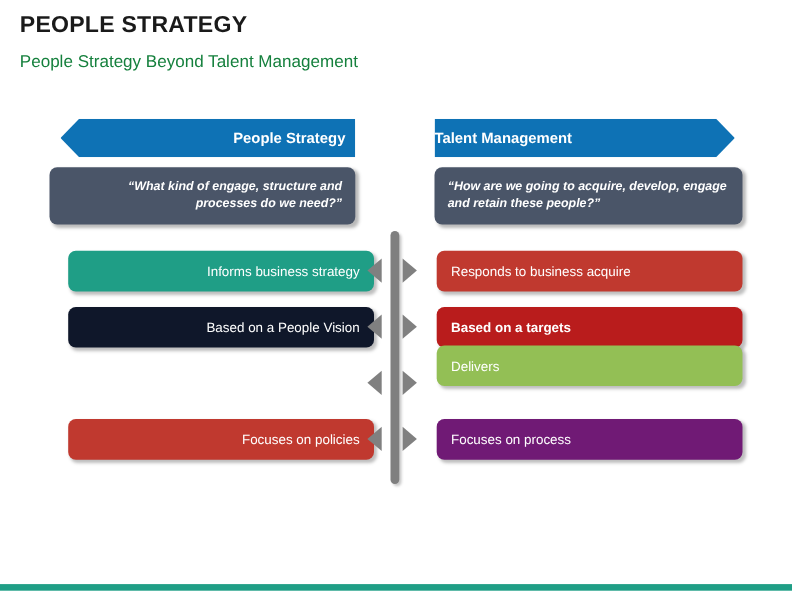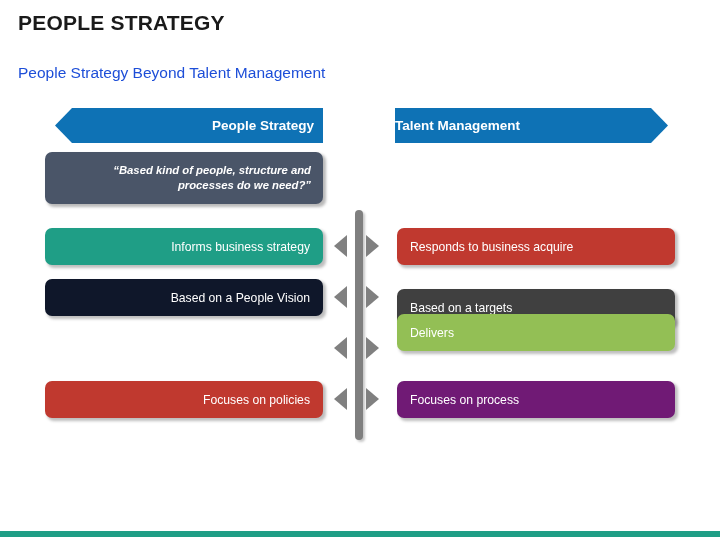--- a/index.html
+++ b/index.html
@@ -25,23 +25,22 @@
     color: #1a1a1a;
     letter-spacing: 0.2px;
     white-space: nowrap;
   }
   .slide-subtitle {
     position: absolute;
     left: 18px;
     top: 48px;
     font-size: 15.5px;
     font-weight: normal;
-    color: #1d4ed8;
-    white-space: nowrap;
-    margin-top: 16px;
+    color: #15803d;
+    white-space: nowrap;
   }
 
   
   .diagram {
     position: absolute;
     left: 0;
     top: 0;
     width: 720px;
     height: 511px;
   }
@@ -117,21 +116,21 @@
   .bar {
     position: absolute;
     height: 37px;
     border-radius: 7px;
     display: flex;
     align-items: center;
     box-sizing: border-box;
     box-shadow: 2.5px 2.5px 3px rgba(0,0,0,0.26);
   }
   .bar-left {
-    left: 45px;
+    left: 62px;
     width: 278px;
     justify-content: flex-end;
     padding-right: 13px;
   }
   .bar-right {
     left: 397px;
     width: 278px;
     justify-content: flex-start;
     padding-left: 13px;
   }
@@ -189,39 +188,42 @@
 
   <div class="chevron chevron-left" style="background: rgb(14, 114, 181);">
     <span class="chevron-label">People Strategy</span>
   </div>
 
   <div class="chevron chevron-right" style="background: rgb(14, 114, 181);">
     <span class="chevron-label">Talent Management</span>
   </div>
 
   <div class="quote-box quote-left" style="background: rgb(74, 85, 104);">
-    <span class="quote-text">“Based kind of people, structure and processes do we need?”</span>
-  </div>
-
+    <span class="quote-text">“What kind of engage, structure and processes do we need?”</span>
+  </div>
+
+  <div class="quote-box quote-right" style="background: rgb(74, 85, 104);">
+    <span class="quote-text">“How are we going to acquire, develop, engage and retain these people?”</span>
+  </div>
 
   <div class="divider" style="background: rgb(127, 127, 127);"></div>
 
   <div class="bar bar-left" style="top: 228px; background: rgb(31, 158, 134);">
     <span class="bar-label">Informs business strategy</span>
   </div>
   <div class="bar bar-right" style="top: 228px; background: rgb(192, 57, 47);">
     <span class="bar-label">Responds to business acquire</span>
   </div>
   <div class="arrow arrow-left" style="top: 235px; border-right-color: rgb(128, 128, 128);"></div>
   <div class="arrow arrow-right" style="top: 235px; border-left-color: rgb(128, 128, 128);"></div>
 
   <div class="bar bar-left" style="top: 279px; background: #0f172a;">
     <span class="bar-label">Based on a People Vision</span>
   </div>
-  <div class="bar bar-right" style="top: 289px; background: #404040;">
+  <div class="bar bar-right" style="top: 279px; background: #b91c1c; font-weight: bold;">
     <span class="bar-label">Based on a targets</span>
   </div>
   <div class="arrow arrow-left" style="top: 286px; border-right-color: rgb(128, 128, 128);"></div>
   <div class="arrow arrow-right" style="top: 286px; border-left-color: rgb(128, 128, 128);"></div>
 
   <div class="bar bar-right" style="top: 314px; background: rgb(147, 191, 85);">
     <span class="bar-label">Delivers</span>
   </div>
   <div class="arrow arrow-left" style="top: 337px; border-right-color: rgb(128, 128, 128);"></div>
   <div class="arrow arrow-right" style="top: 337px; border-left-color: rgb(128, 128, 128);"></div>

